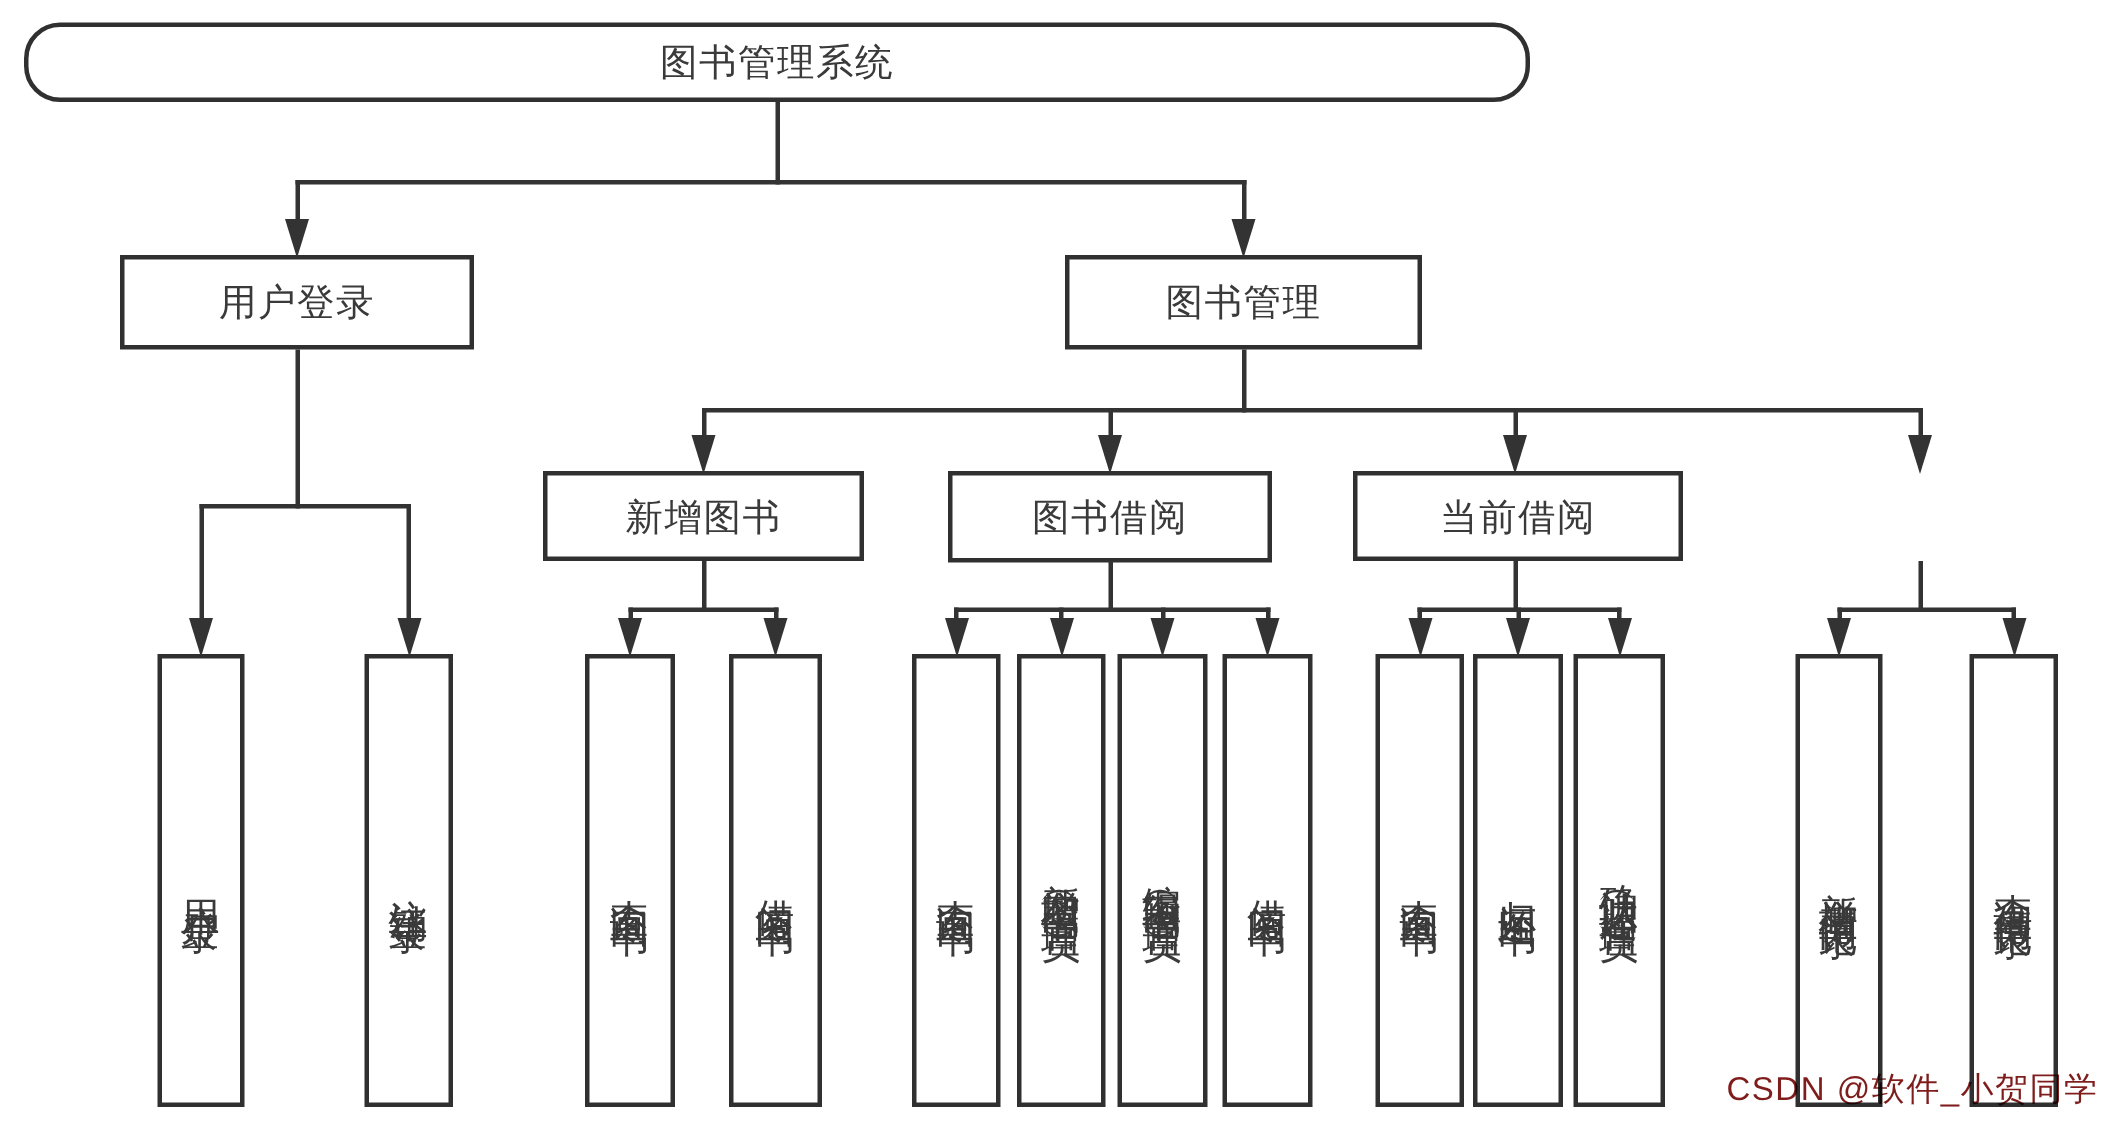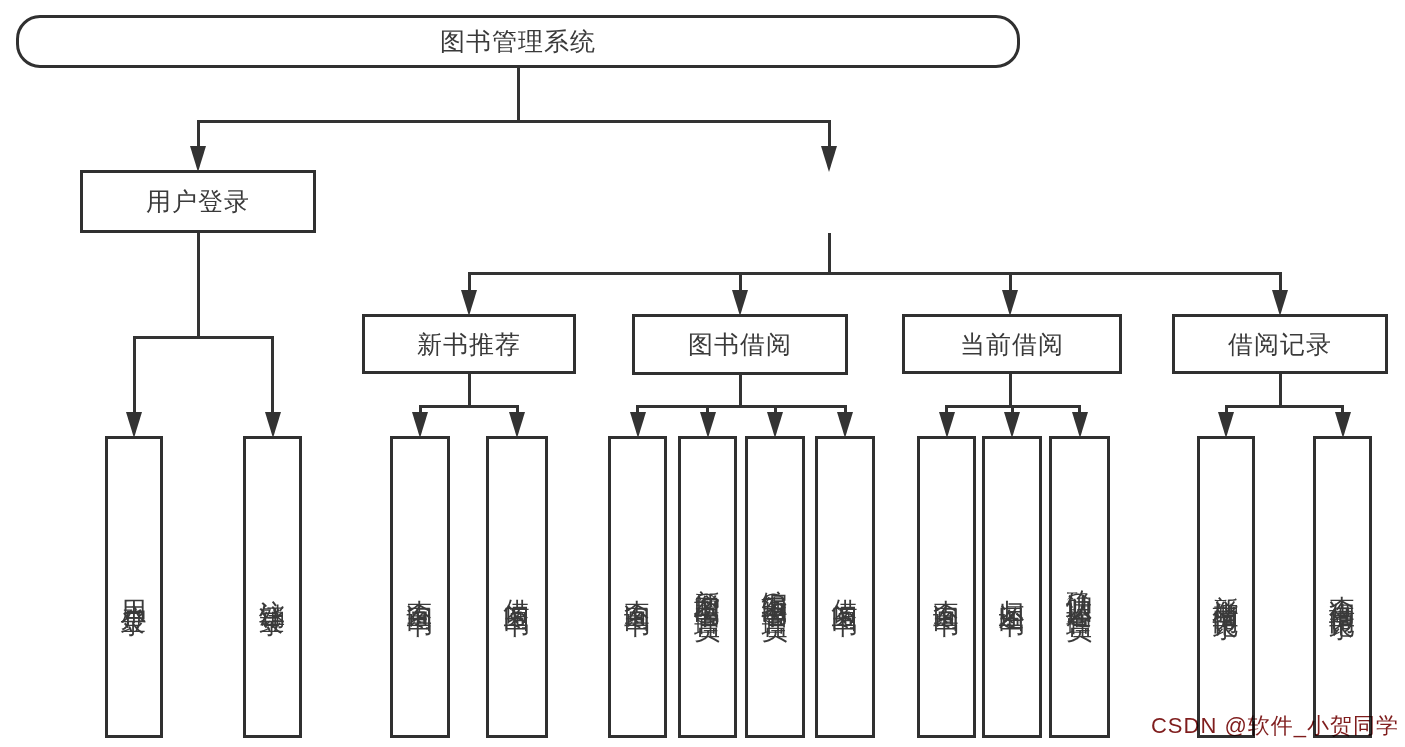--- a/index.html
+++ b/index.html
@@ -56,31 +56,31 @@
 <body>
 
 <div class="stage">
   <div class="watermark">CSDN @软件_小贺同学</div>
 <div class="node h" style="left: 16px; top: 15px; width: 1004px; height: 53px; border-radius: 24px;">
       <span class="lbl">图书管理系统</span>
     </div>
     <div class="node h" style="left: 80px; top: 170px; width: 236px; height: 63px;">
       <span class="lbl">用户登录</span>
     </div>
+    <div class="node h" style="left: 710px; top: 170px; width: 238px; height: 63px;">
+      <span class="lbl">图书管理</span>
+    </div>
     <div class="node h" style="left: 362px; top: 314px; width: 214px; height: 60px;">
-      <span class="lbl">新书推荐</span>
+      <span class="lbl">新增图书</span>
     </div>
     <div class="node h" style="left: 632px; top: 314px; width: 216px; height: 61px;">
       <span class="lbl">图书借阅</span>
     </div>
     <div class="node h" style="left: 902px; top: 314px; width: 220px; height: 60px;">
       <span class="lbl">当前借阅</span>
-    </div>
-    <div class="node h" style="left: 1172px; top: 314px; width: 216px; height: 60px;">
-      <span class="lbl">借阅记录</span>
     </div>
     <div class="node v" style="left: 105px; top: 436px; width: 58px; height: 302px;">
       <span class="lbl">用户登录</span>
     </div>
     <div class="node v" style="left: 243px; top: 436px; width: 59px; height: 302px;">
       <span class="lbl">注销登录</span>
     </div>
     <div class="node v" style="left: 390px; top: 436px; width: 60px; height: 302px;">
       <span class="lbl">查询图书</span>
     </div>

